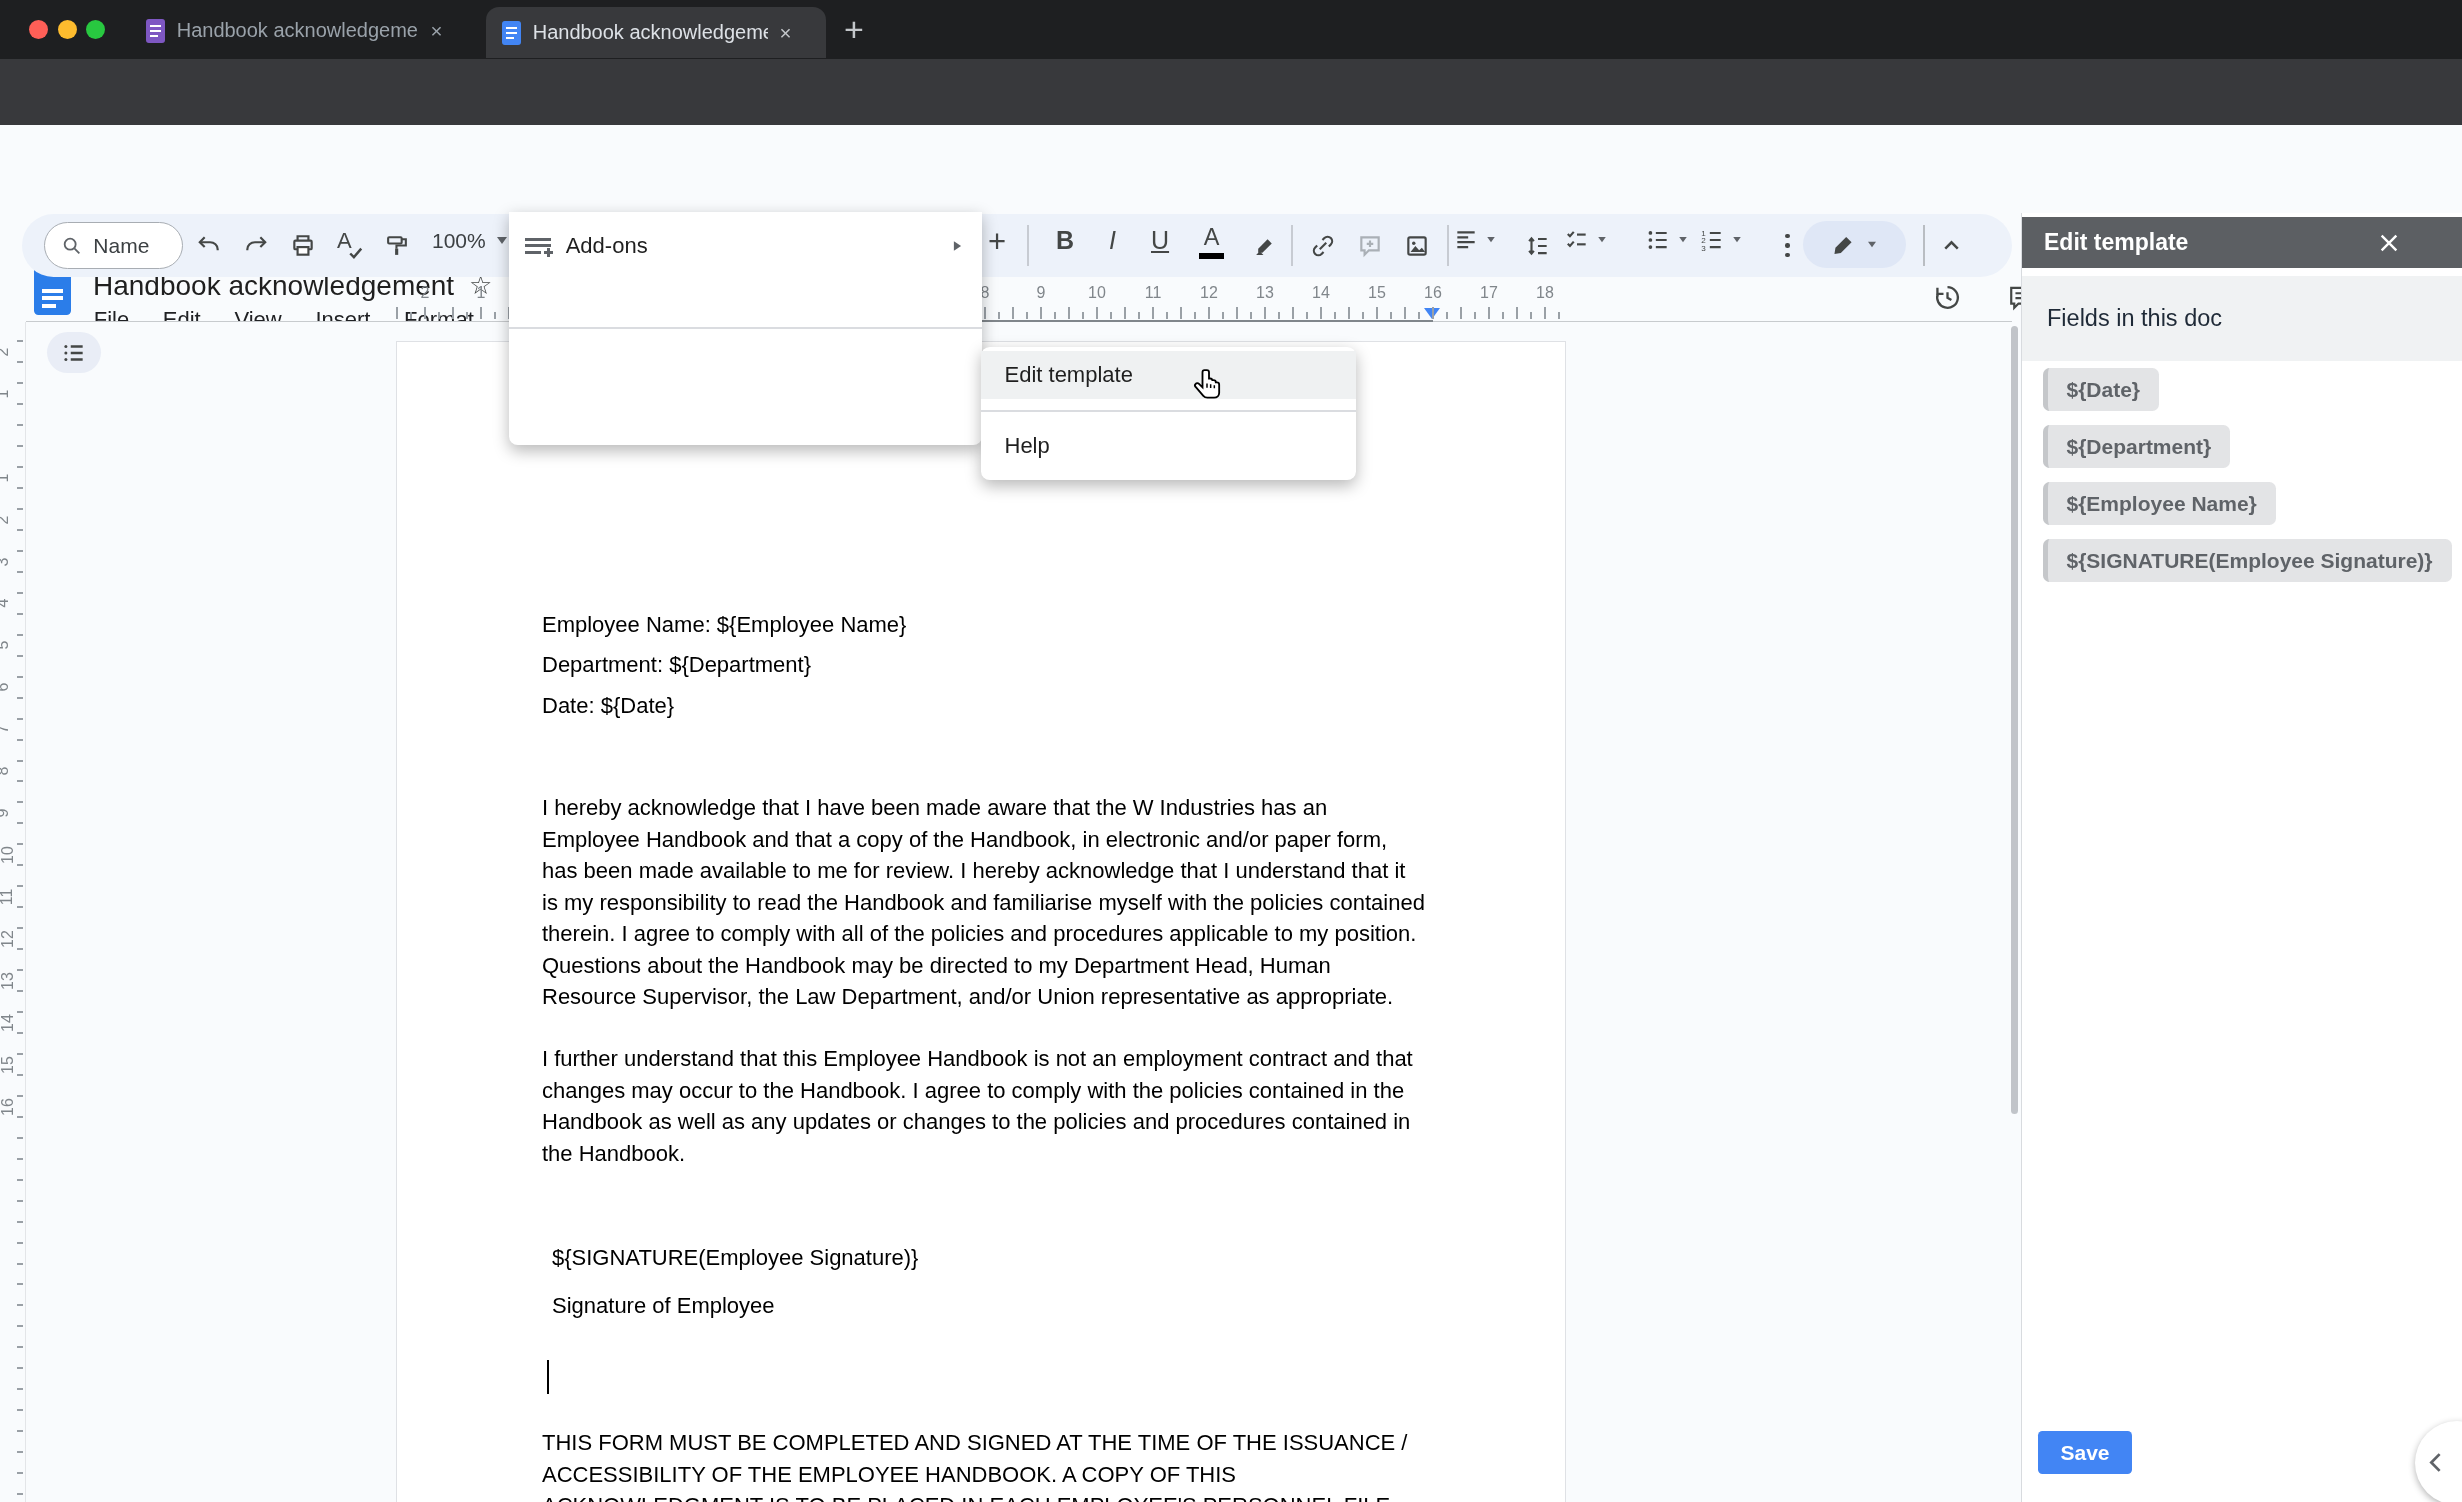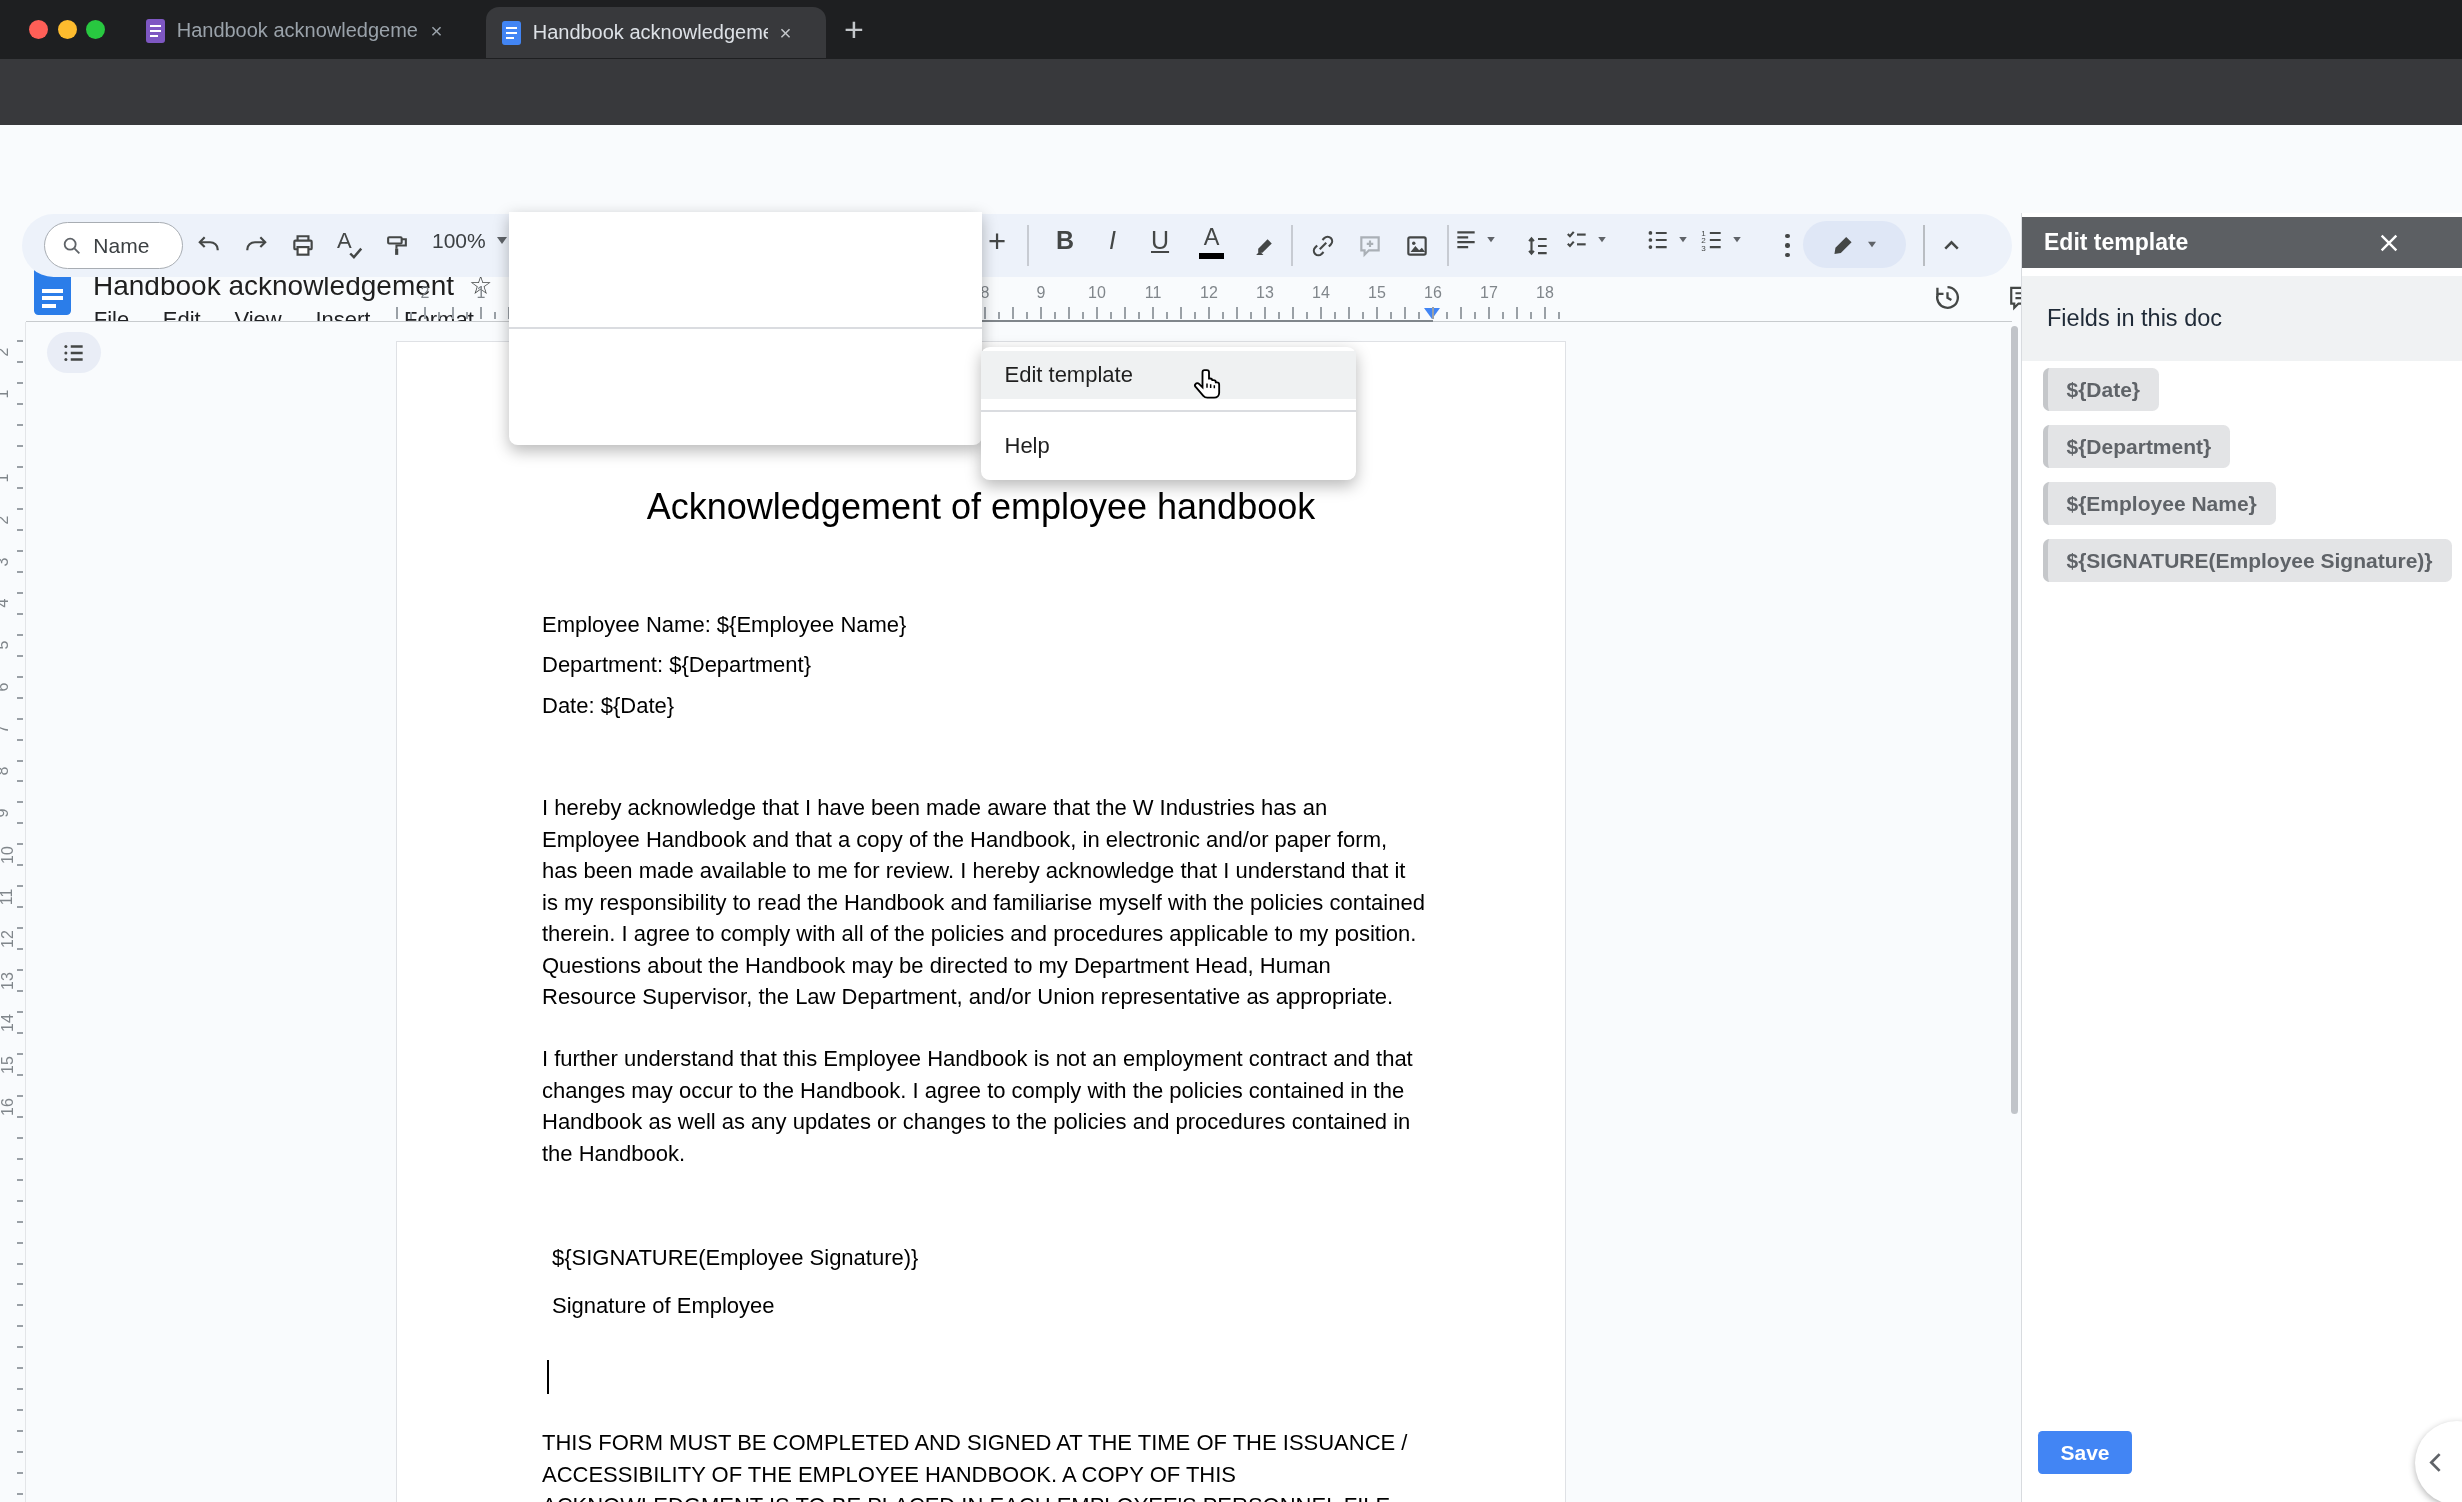--- a/index.html
+++ b/index.html
@@ -530,21 +530,20 @@
     <svg width="26" height="26" viewBox="0 0 24 24">
         <circle cx="4.5" cy="6" r="1.4" fill="#444746"></circle>
         <circle cx="4.5" cy="12" r="1.4" fill="#444746"></circle>
         <path d="M9 6h11M9 12h11M9 18h11" stroke="#444746" stroke-width="2.4"></path>
         <circle cx="4.5" cy="18" r="1.4" fill="#444746"></circle>
       </svg>
   </div>
 </div>
 
 <div class="abs" id="page">
-  <div class="doctext" style="left:0;top:144px;width:1168px;text-align:center;font-size:36px;line-height:41px;">Acknowledgement of employee handbook</div>
   <div class="doctext" style="left:145px;top:267px;">Employee Name: ${Employee Name}</div>
   <div class="doctext" style="left:145px;top:307px;">Department: ${Department}</div>
   <div class="doctext" style="left:145px;top:348px;">Date: ${Date}</div>
   <div class="doctext" style="left:145px;top:450px;width:884px;">I hereby acknowledge that I have been made aware that the W Industries has an Employee Handbook and that a copy of the Handbook, in electronic and/or paper form, has been made available to me for review. I hereby acknowledge that I understand that it is my responsibility to read the Handbook and familiarise myself with the policies contained therein. I agree to comply with all of the policies and procedures applicable to my position. Questions about the Handbook may be directed to my Department Head, Human Resource Supervisor, the Law Department, and/or Union representative as appropriate.</div>
   <div class="doctext" style="left:145px;top:701px;width:884px;">I further understand that this Employee Handbook is not an employment contract and that changes may occur to the Handbook. I agree to comply with the policies contained in the Handbook as well as any updates or changes to the policies and procedures contained in the Handbook.</div>
   <div class="doctext" style="left:155px;top:900px;">${SIGNATURE(Employee Signature)}</div>
   <div class="doctext" style="left:155px;top:948px;">Signature of Employee</div>
   <div class="abs" style="left:150px;top:1018px;width:2.2px;height:34px;background:#000;"></div>
   <div class="doctext" style="left:145px;top:1085px;width:884px;">THIS FORM MUST BE COMPLETED AND SIGNED AT THE TIME OF THE ISSUANCE / ACCESSIBILITY OF THE EMPLOYEE HANDBOOK. A COPY OF THIS ACKNOWLEDGMENT IS TO BE PLACED IN EACH EMPLOYEE'S PERSONNEL FILE.</div>
 </div>
@@ -569,20 +568,31 @@
   </div>
 </div>
 
 <div class="abs" style="left:2415px;top:1421px;width:84px;height:84px;border-radius:50%;background:#fff;box-shadow:0 2.2px 7.3px rgba(0,0,0,.3);">
   <svg width="25" height="25" viewBox="0 0 24 24" style="position:absolute;left:8.8px;top:29px;">
       <path d="M15 4l-8 8 8 8" fill="none" stroke="#5f6368" stroke-width="2.6"></path>
     </svg>
 </div>
 
 <div class="abs menu" style="left:509px;top:212px;width:473px;height:233px;border-radius:0 0 8.8px 8.8px;z-index:50;">
+  <div class="menu-row" style="top:10.3px;height:48px;">
+    <span class="addon-ic" style="margin-left:14.7px;">
+        <i style="top:5.9px;width:26px"></i>
+        <i style="top:12.5px;width:26px"></i>
+        <i style="top:19px;width:16px"></i>
+        <i style="top:19px;left:20.5px;width:8.8px"></i>
+        <i style="top:16px;left:23.5px;width:2.9px;height:8.8px"></i>
+      </span>
+    <span class="menu-label" style="margin-left:13px;">Add-ons</span>
+    <span class="tri-right" style="position:absolute;right:20.5px;transform:scale(.8);"></span>
+  </div>
   <div class="abs" style="left:0;top:115px;width:473px;height:1.5px;background:#dadce0;"></div>
 </div>
 
 <div class="abs menu" style="left:981px;top:347px;width:375px;height:133px;border-radius:8.8px;z-index:55;">
   <div class="menu-row" style="top:4.4px;height:48px;background:#eff1f2;">
     <span class="menu-label" style="margin-left:23.5px;">Edit template</span>
   </div>
   <div class="abs" style="left:0;top:63px;width:375px;height:1.5px;background:#dadce0;"></div>
   <div class="menu-row" style="top:75px;height:48px;">
     <span class="menu-label" style="margin-left:23.5px;">Help</span>

